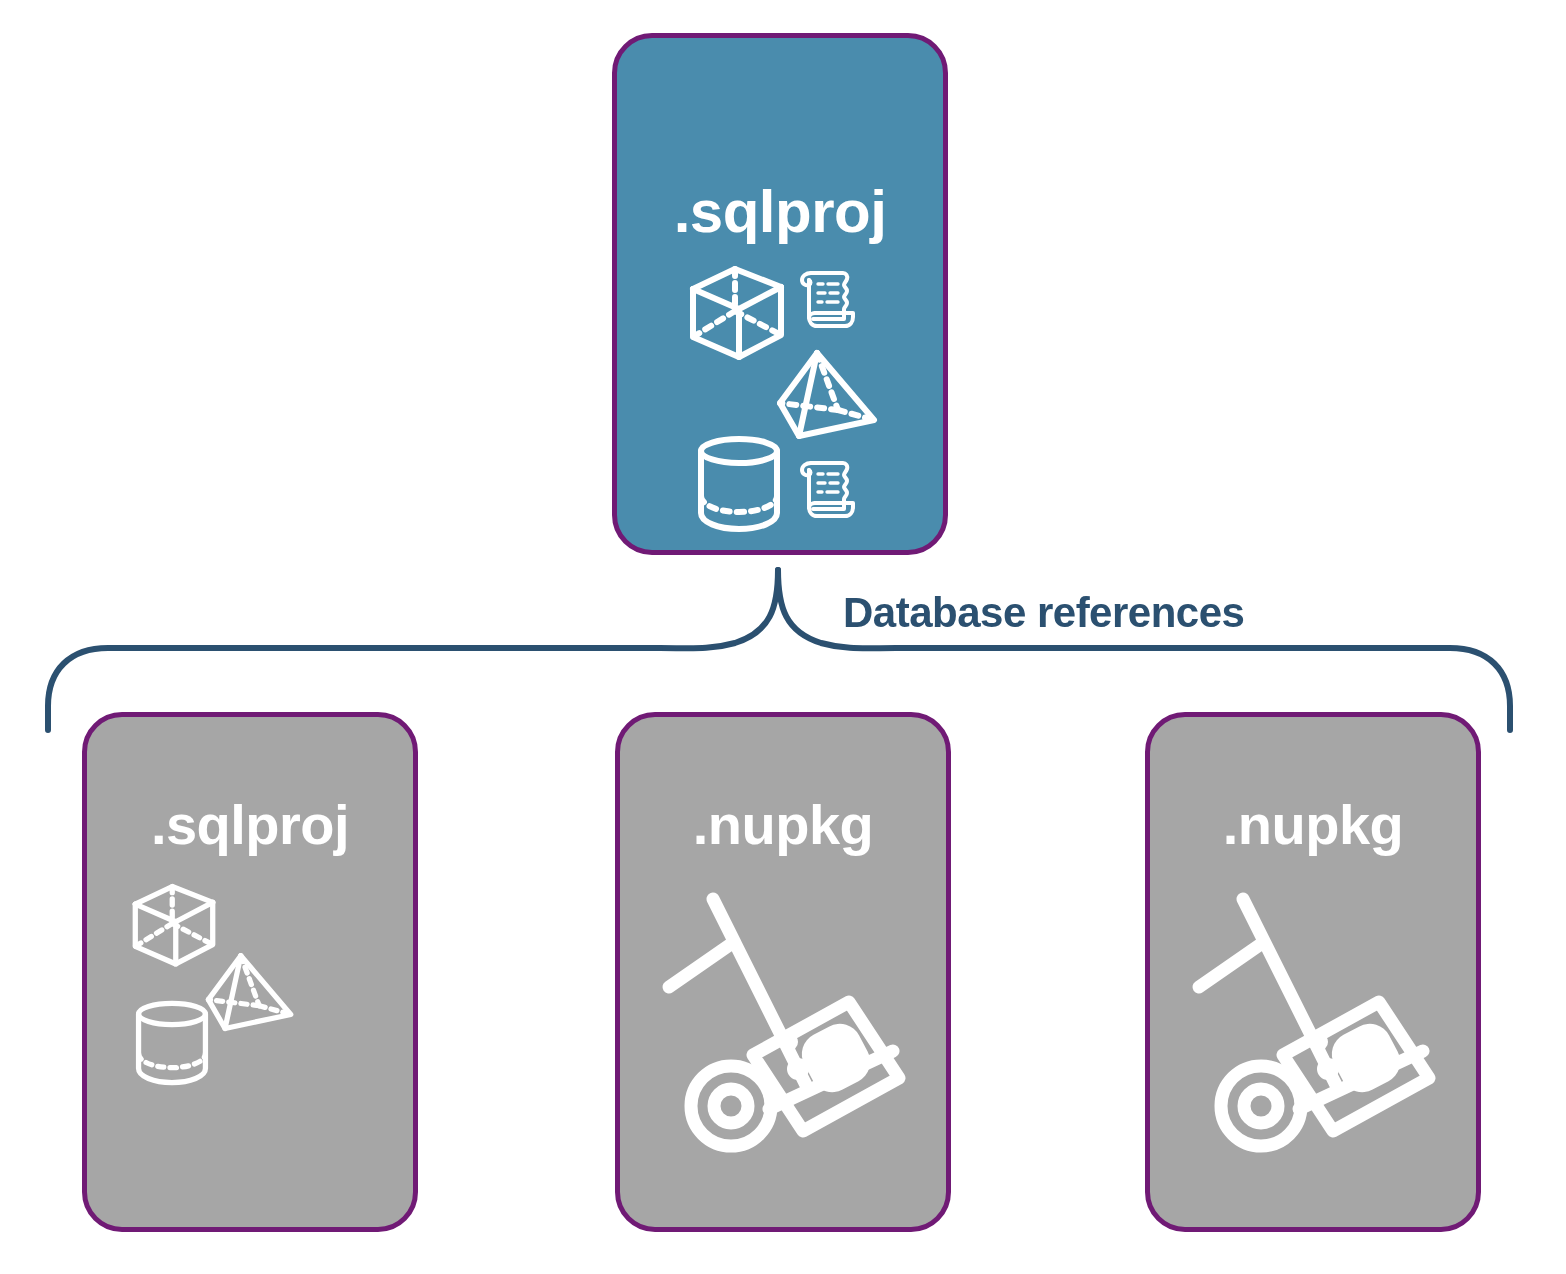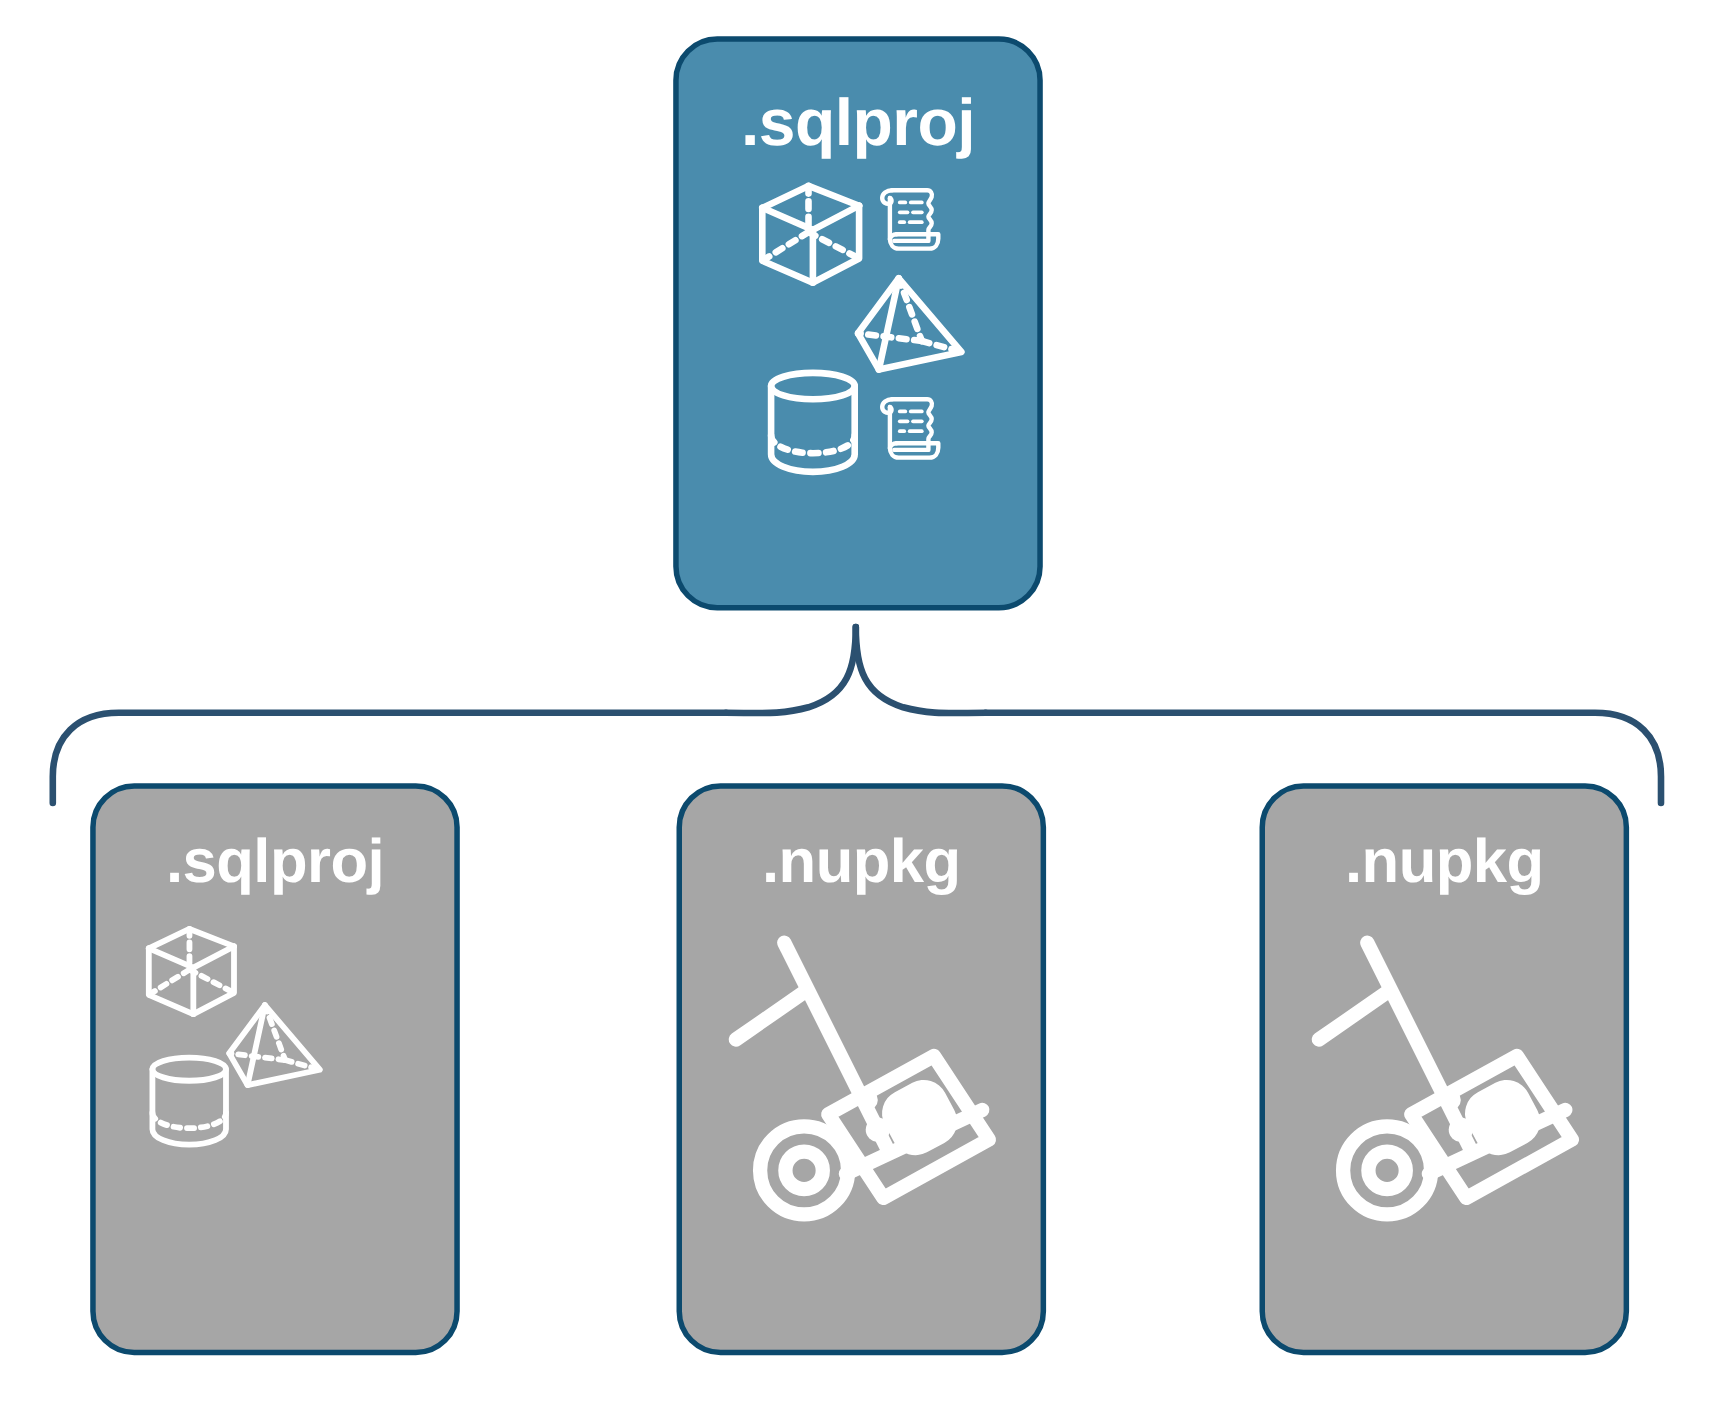--- a/index.html
+++ b/index.html
@@ -15,25 +15,26 @@
     width: 1566px;
     height: 1274px;
     background: #ffffff;
     overflow: hidden;
   }
 
   
   .card {
     position: absolute;
     box-sizing: border-box;
-    border: 5px solid #0c4a6e;
+    border: 5px solid #701a75;
     border-radius: 40px;
     display: flex;
     flex-direction: column;
     align-items: center;
+    justify-content: flex-end;
   }
   .card.blue  { background: #4a8cad; }
   .card.gray  { background: #a6a6a6; }
 
   .card-title {
     color: #ffffff;
     font-weight: bold;
     letter-spacing: -0.5px;
     user-select: none;
   }
@@ -193,20 +194,21 @@
 
       <path d="M778 570 C778 608 770 632 735 643 C710 650 690 648 660 648"></path>
       <path d="M778 570 C778 608 786 632 821 643 C846 650 866 648 896 648"></path>
 
       <path d="M660 648 L108 648 C70 648 48 670 48 706 L48 730"></path>
 
       <path d="M896 648 L1450 648 C1488 648 1510 670 1510 706 L1510 730"></path>
     </g>
   </svg>
 
+  <div id="brace-label">Database references</div>
 
   <div class="card gray card-bottom" id="card-b1">
     <div class="card-title">.sqlproj</div>
 
     <div class="icon-area">
 
       <div class="icon-abs" style="left:48px; top:16px;">
         <svg width="88" height="88" viewBox="0 0 100 100" fill="none" stroke="#ffffff" stroke-width="6" stroke-linejoin="round" stroke-linecap="round">
           <path d="M6 24 L48 4 L94 22"></path>
           <path d="M6 24 L6 72 L52 92 L94 70 L94 22"></path>

